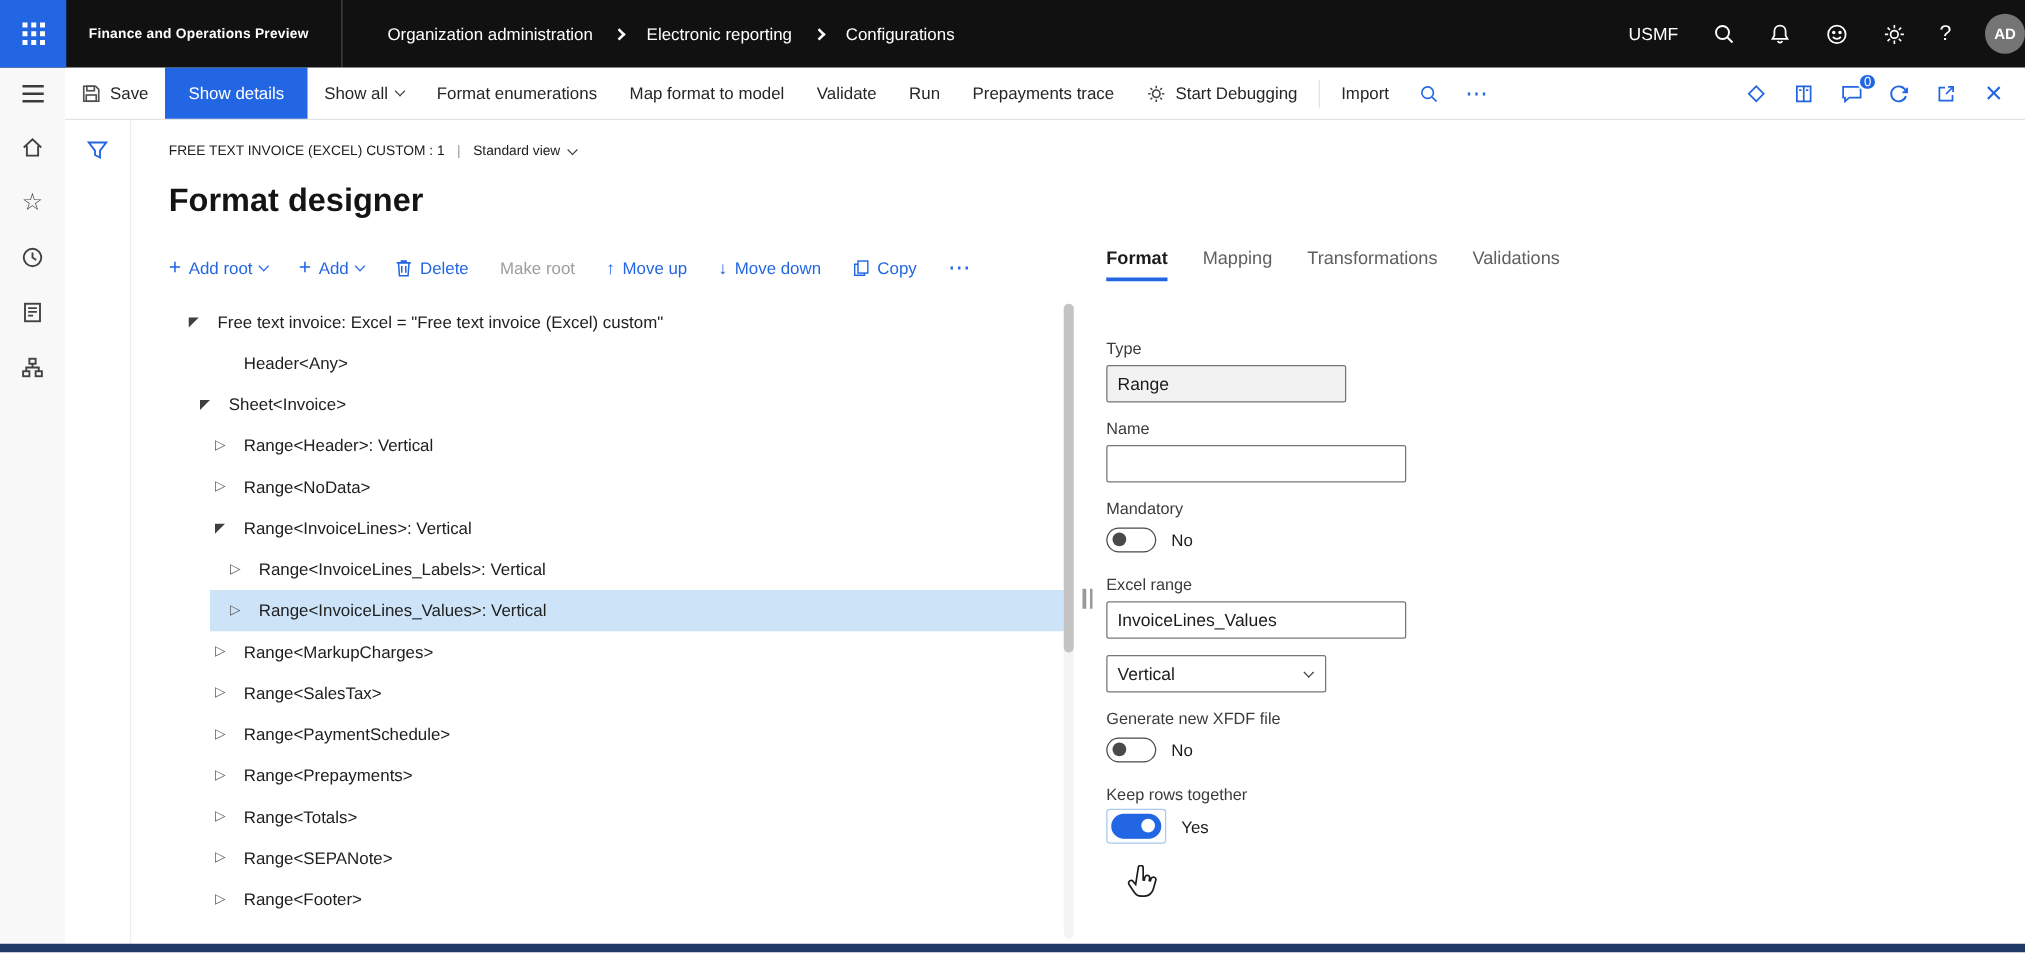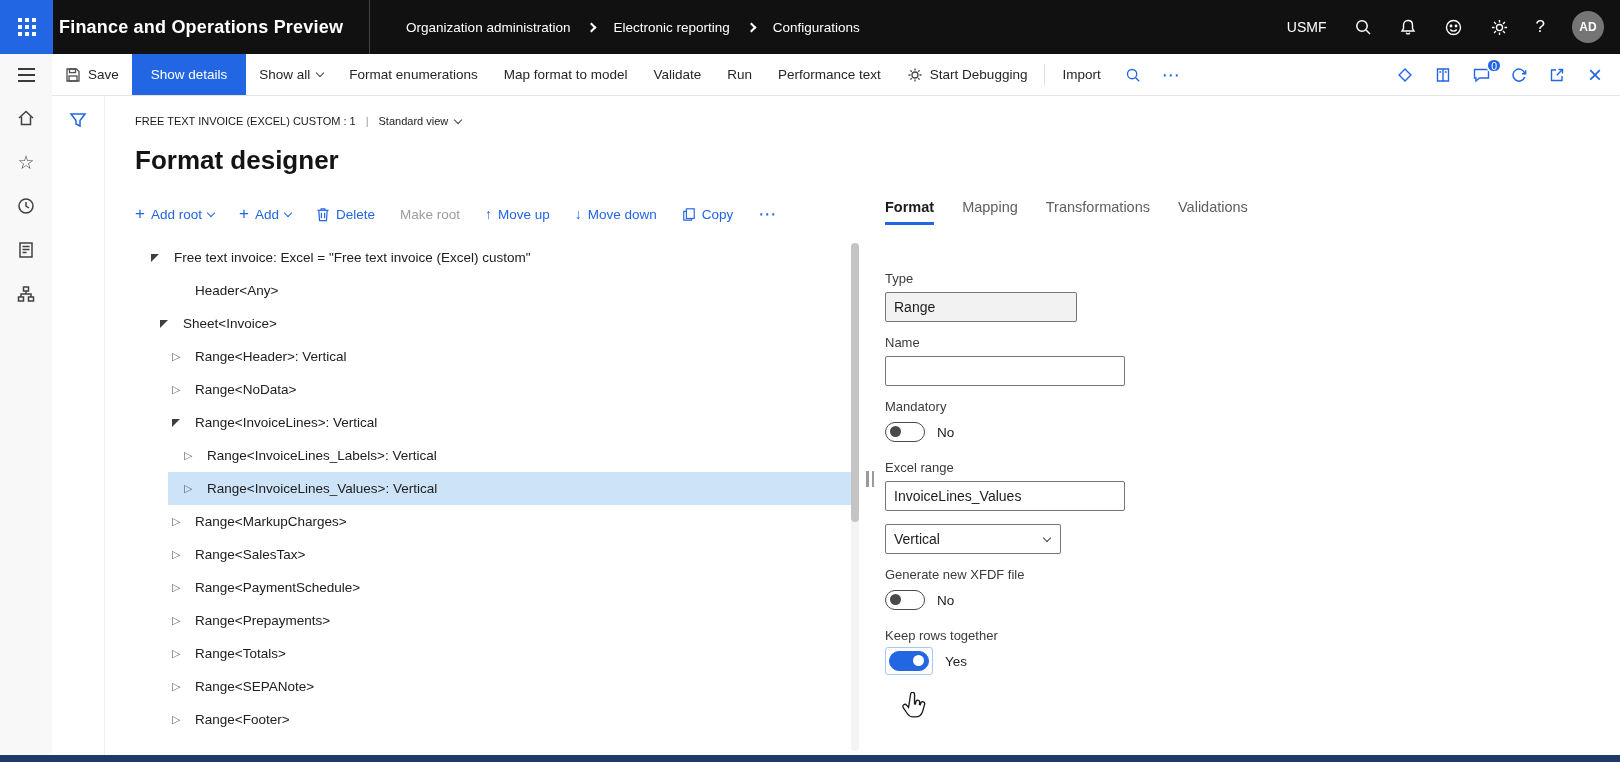--- a/index.html
+++ b/index.html
@@ -4,28 +4,28 @@
 <style>
   * { box-sizing: border-box; margin: 0; padding: 0; }
   html,body { width:1620px; height:762px; overflow:hidden; }
   body { font-family:"Liberation Sans", sans-serif; background:#fff; position:relative; color:#202020; }
 
   
   .topbar { position:absolute; top:0; left:0; right:0; height:54px; background:#111111; display:flex; align-items:center; color:#fff; z-index:5; }
   .waffle { width:53px; height:54px; background:#2266E3; display:flex; align-items:center; justify-content:center; cursor:pointer; flex:0 0 auto; }
   .waffle-grid { width:18px; height:18px; display:grid; grid-template-columns:repeat(3,4px); grid-template-rows:repeat(3,4px); gap:3px; }
   .waffle-grid i { background:#fff; display:block; }
-  .app-title { font-size:18px; font-weight:700; margin-left:6px; white-space:nowrap; letter-spacing:.2px; }
+  .app-title { font-size:11px; font-weight:700; margin-left:18px; white-space:nowrap; letter-spacing:.2px; }
   .tb-divider { width:1px; height:54px; background:rgba(255,255,255,.22); margin-left:26px; }
   .breadcrumb { display:flex; align-items:center; margin-left:36px; gap:18px; font-size:13.5px; }
   .crumb { cursor:pointer; white-space:nowrap; }
   .chev { display:inline-block; width:7px; height:7px; border-right:2px solid currentColor; border-bottom:2px solid currentColor; }
   .chev-right { transform:rotate(-45deg); }
   .chev-down  { transform:rotate(45deg); margin-top:-3px; }
-  .topbar-right { margin-left:auto; display:flex; align-items:center; gap:27px; padding-right:16px; }
+  .topbar-right { margin-left:auto; display:flex; align-items:center; gap:27px; padding-right:0; }
   .company { font-size:14px; cursor:pointer; }
   .tb-icon { display:flex; align-items:center; justify-content:center; cursor:pointer; }
   .help-q { font-size:17px; cursor:pointer; }
   .avatar { width:32px; height:32px; border-radius:50%; background:#757575; color:#fff; font-size:12px; font-weight:700; display:flex; align-items:center; justify-content:center; cursor:pointer; }
 
   
   .left-rail { position:absolute; top:54px; left:0; bottom:7px; width:52px; background:#f8f8f8; display:flex; flex-direction:column; align-items:center; z-index:4; }
   .rail-item { height:44px; width:52px; display:flex; align-items:center; justify-content:center; cursor:pointer; color:#3f3f3f; }
   .rail-item:first-child { height:42px; }
   .burger { display:flex; flex-direction:column; gap:4px; }
@@ -227,21 +227,21 @@
   <div class="ab-item">
       <span>Map format to model</span>
     </div>
   <div class="ab-item">
       <span>Validate</span>
     </div>
   <div class="ab-item">
       <span>Run</span>
     </div>
   <div class="ab-item">
-      <span>Performance text</span>
+      <span>Prepayments trace</span>
     </div>
   <div class="ab-item">
     <svg width="16" height="16" viewBox="0 0 16 16" fill="none" stroke="#474747" stroke-width="1.3">
         <circle cx="8" cy="8" r="3"></circle>
         <path d="M8 1.5 V3.5 M8 12.5 V14.5 M1.5 8 H3.5 M12.5 8 H14.5 M3.4 3.4 L4.8 4.8 M11.2 11.2 L12.6 12.6 M12.6 3.4 L11.2 4.8 M4.8 11.2 L3.4 12.6"></path>
       </svg>
     <span>Start Debugging</span>
   </div>
   <div class="ab-divider"></div>
   <div class="ab-item">

